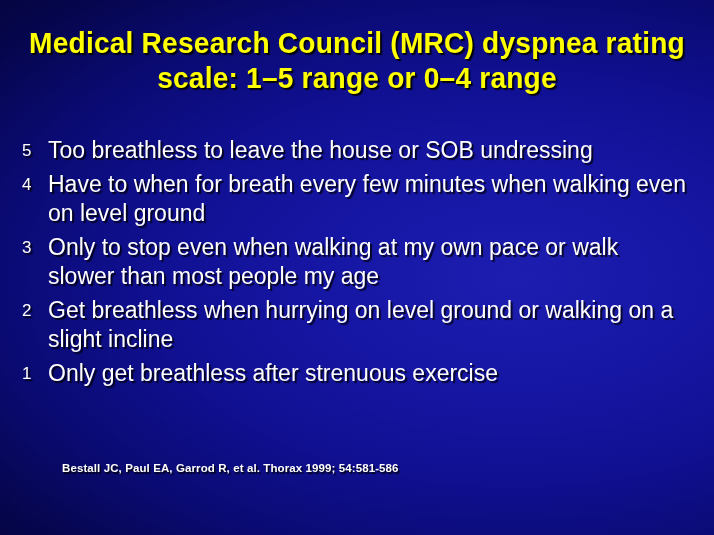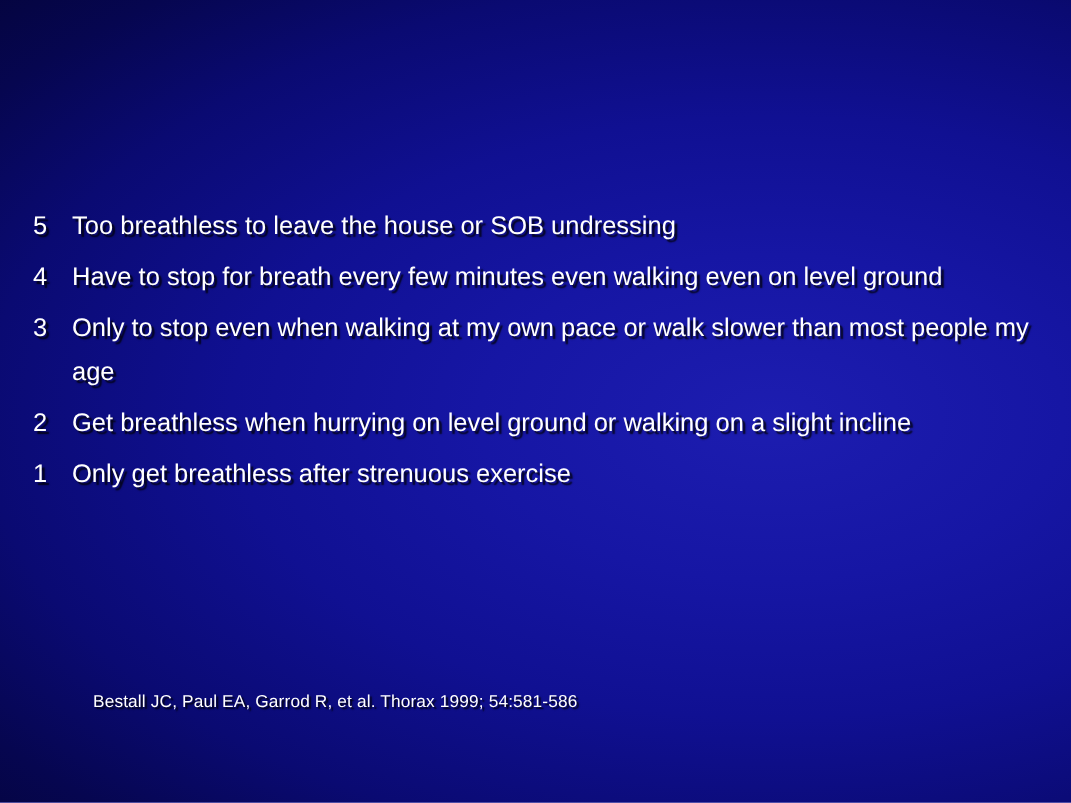--- a/index.html
+++ b/index.html
@@ -68,56 +68,60 @@
     flex: 0 0 auto;
     width: 26px;
     text-align: left;
     font-size: 17px;
     line-height: 29px;
     color: #ffffff;
     text-shadow: 2px 2px 1px rgba(0,0,0,0.8);
   }
   .rating-text {
     flex: 1 1 auto;
-    font-size: 17px;
+    font-size: 23px;
     line-height: 29px;
     color: #ffffff;
     text-shadow: 2px 2px 1px rgba(0,0,0,0.8);
     padding-right: 8px;
   }
 
   
   #citation {
     position: absolute;
     top: 461px;
     left: 62px;
     font-size: 11.5px;
-    font-weight: normal;
+    font-weight: bold;
     line-height: 15px;
     color: #ffffff;
     text-shadow: 1.5px 1.5px 1px rgba(0,0,0,0.85);
     letter-spacing: 0.1px;
   }
 </style>
 </head>
 <body>
 
 <div id="slide">
 
+  <div id="title-block">
+    <div class="title-line">Medical Research Council (MRC) dyspnea rating</div>
+    <div class="title-line">scale: 1–5  range or 0–4 range</div>
+  </div>
 
   <div id="rating-list">
 
     <div class="rating-row">
       <div class="rating-num">5</div>
       <div class="rating-text">Too breathless to leave the house or SOB undressing</div>
     </div>
 
     <div class="rating-row">
       <div class="rating-num">4</div>
-      <div class="rating-text">Have to stop for breath every few minutes even walking even on level ground</div>
+      <div class="rating-text">Have to when for breath every few minutes when walking even on level ground</div>
     </div>
 
     <div class="rating-row">
       <div class="rating-num">3</div>
       <div class="rating-text">Only to stop even when walking at my own pace or walk slower than most people my age</div>
     </div>
 
     <div class="rating-row">
       <div class="rating-num">2</div>
       <div class="rating-text">Get breathless when hurrying on level ground or walking on a slight incline</div>

